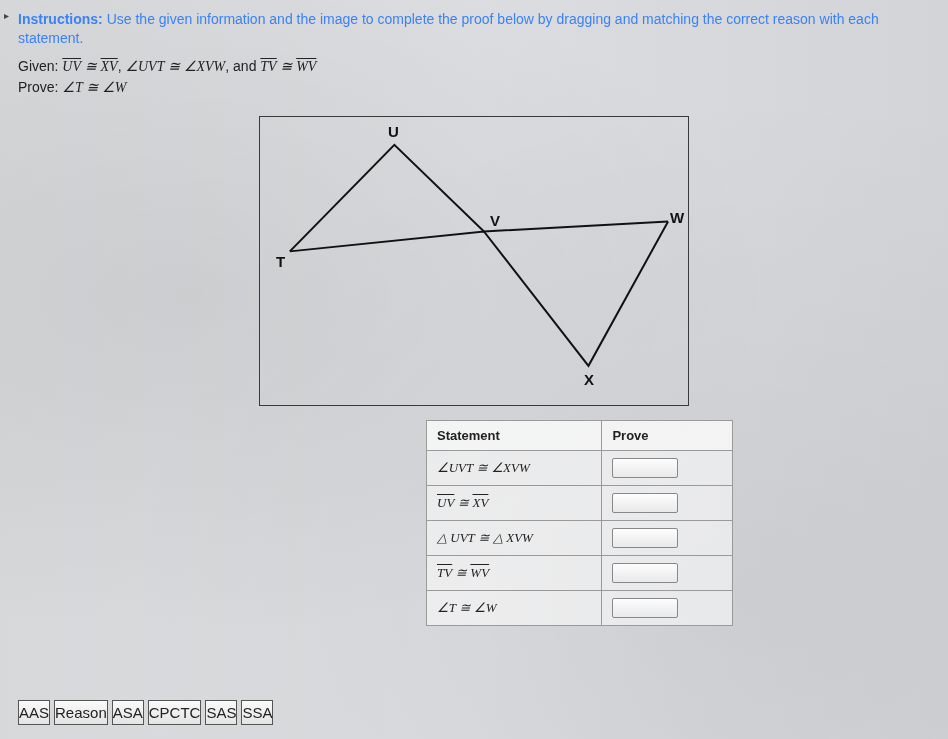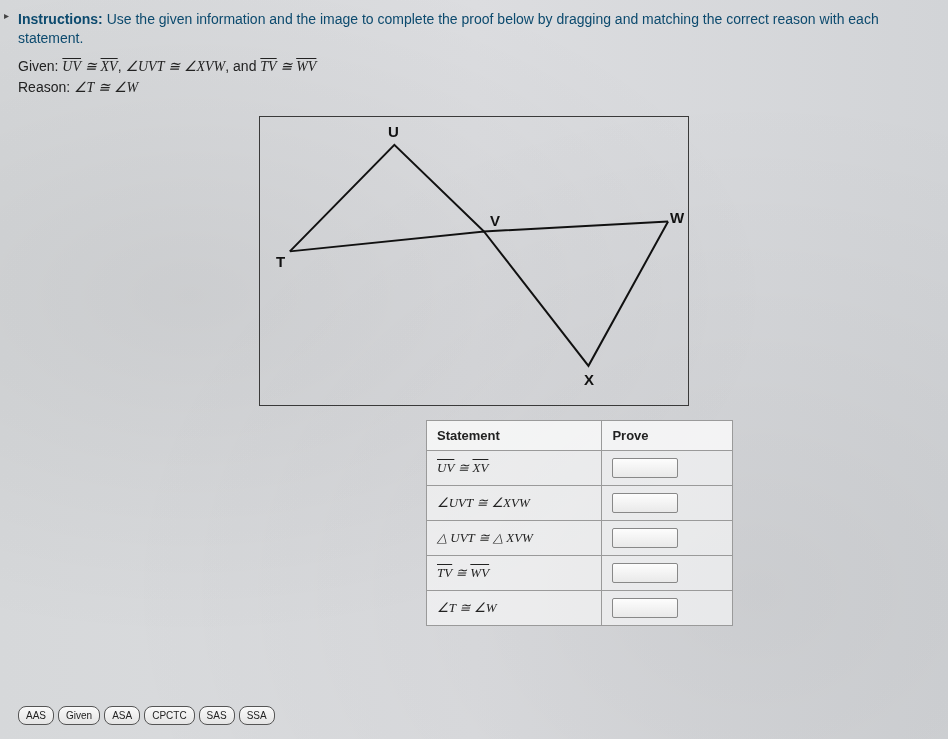--- a/index.html
+++ b/index.html
@@ -18,21 +18,21 @@
     position: relative;
   }
   .caret {
     position: absolute;
     left: 4px;
     top: 10px;
     font-size: 10px;
     color: #444;
   }
   .instructions {
-    color: #0c4a6e;
+    color: #3b82f6;
     line-height: 1.35;
     margin-bottom: 10px;
   }
   .instructions b { font-weight: bold; }
   .math-line {
     margin: 4px 0;
     color: #222;
   }
   .math-line b { font-weight: normal; }
   .ov {
@@ -95,23 +95,23 @@
   }
   .tiles {
     position: absolute;
     left: 18px;
     bottom: 14px;
     display: flex;
     gap: 4px;
   }
   .tile {
     border: 1.2px solid #555;
-    border-radius: 8px;
-    padding: 3px 7px;
-    font-size: 10px;
+    border-radius: 0;
+    padding: 3px 0;
+    font-size: 15px;
     background: linear-gradient(#fafafa,#e4e4e4);
     color: #222;
     cursor: grab;
     user-select: none;
   }
 </style>
 </head>
 <body>
 
 <span class="caret">▸</span>
@@ -126,21 +126,21 @@
   <span class="ov">UV</span>
   <span class="mi">≅</span>
   <span class="ov">XV</span><span>, </span><span class="mi">∠UVT</span>
   <span class="mi">≅</span>
   <span class="mi">∠XVW</span><span>, and </span><span class="ov">TV</span>
   <span class="mi">≅</span>
   <span class="ov">WV</span>
 </div>
 
 <div class="math-line">
-  <b>Reason:</b>
+  <b>Prove:</b>
   <span class="mi">∠T</span>
   <span class="mi">≅</span>
   <span class="mi">∠W</span>
 </div>
 
 <div class="diagram-wrap">
   <div class="diagram">
     <svg viewBox="0 0 430 290">
       <polyline points="30,135 135,28 225,115 410,105" fill="none" stroke="#111" stroke-width="2"></polyline>
       <polyline points="30,135 225,115 330,250 410,105" fill="none" stroke="#111" stroke-width="2"></polyline>
@@ -155,31 +155,31 @@
 
 <div class="table-wrap">
   <table class="proof">
     <tbody>
         <tr>
       <th>Statement</th>
       <th>Prove</th>
     </tr>
     <tr>
       <td>
+        <span class="mi">∠UVT</span>
+        <span class="mi">≅</span>
+        <span class="mi">∠XVW</span>
+      </td>
+      <td><span class="drop"></span></td>
+    </tr>
+    <tr>
+      <td>
         <span class="ov">UV</span>
         <span class="mi">≅</span>
         <span class="ov">XV</span>
-      </td>
-      <td><span class="drop"></span></td>
-    </tr>
-    <tr>
-      <td>
-        <span class="mi">∠UVT</span>
-        <span class="mi">≅</span>
-        <span class="mi">∠XVW</span>
       </td>
       <td><span class="drop"></span></td>
     </tr>
     <tr>
       <td>
         <span class="mi">△ UVT</span>
         <span class="mi">≅</span>
         <span class="mi">△ XVW</span>
       </td>
       <td><span class="drop"></span></td>
@@ -199,18 +199,18 @@
         <span class="mi">∠W</span>
       </td>
       <td><span class="drop"></span></td>
     </tr>
   </tbody>
     </table>
 </div>
 
 <div class="tiles">
   <span class="tile">AAS</span>
-  <span class="tile">Given</span>
+  <span class="tile">Reason</span>
   <span class="tile">ASA</span>
   <span class="tile">CPCTC</span>
   <span class="tile">SAS</span>
   <span class="tile">SSA</span>
 </div>
 
 </body></html>

